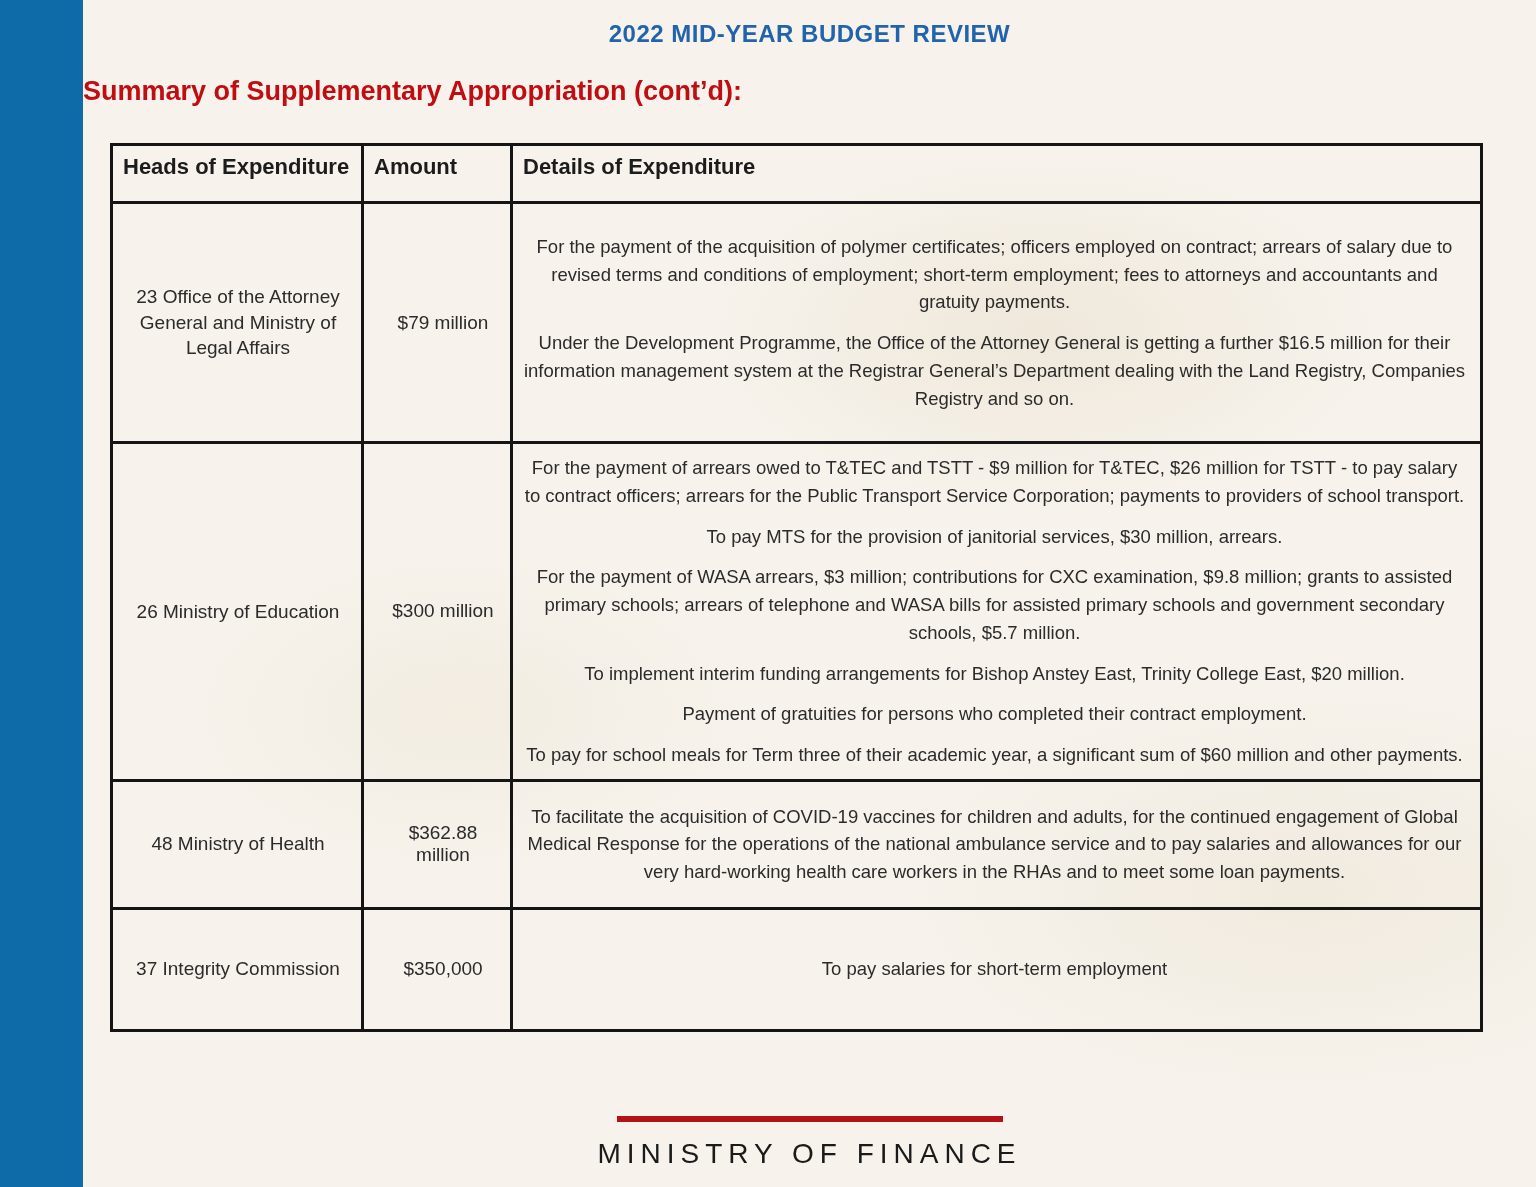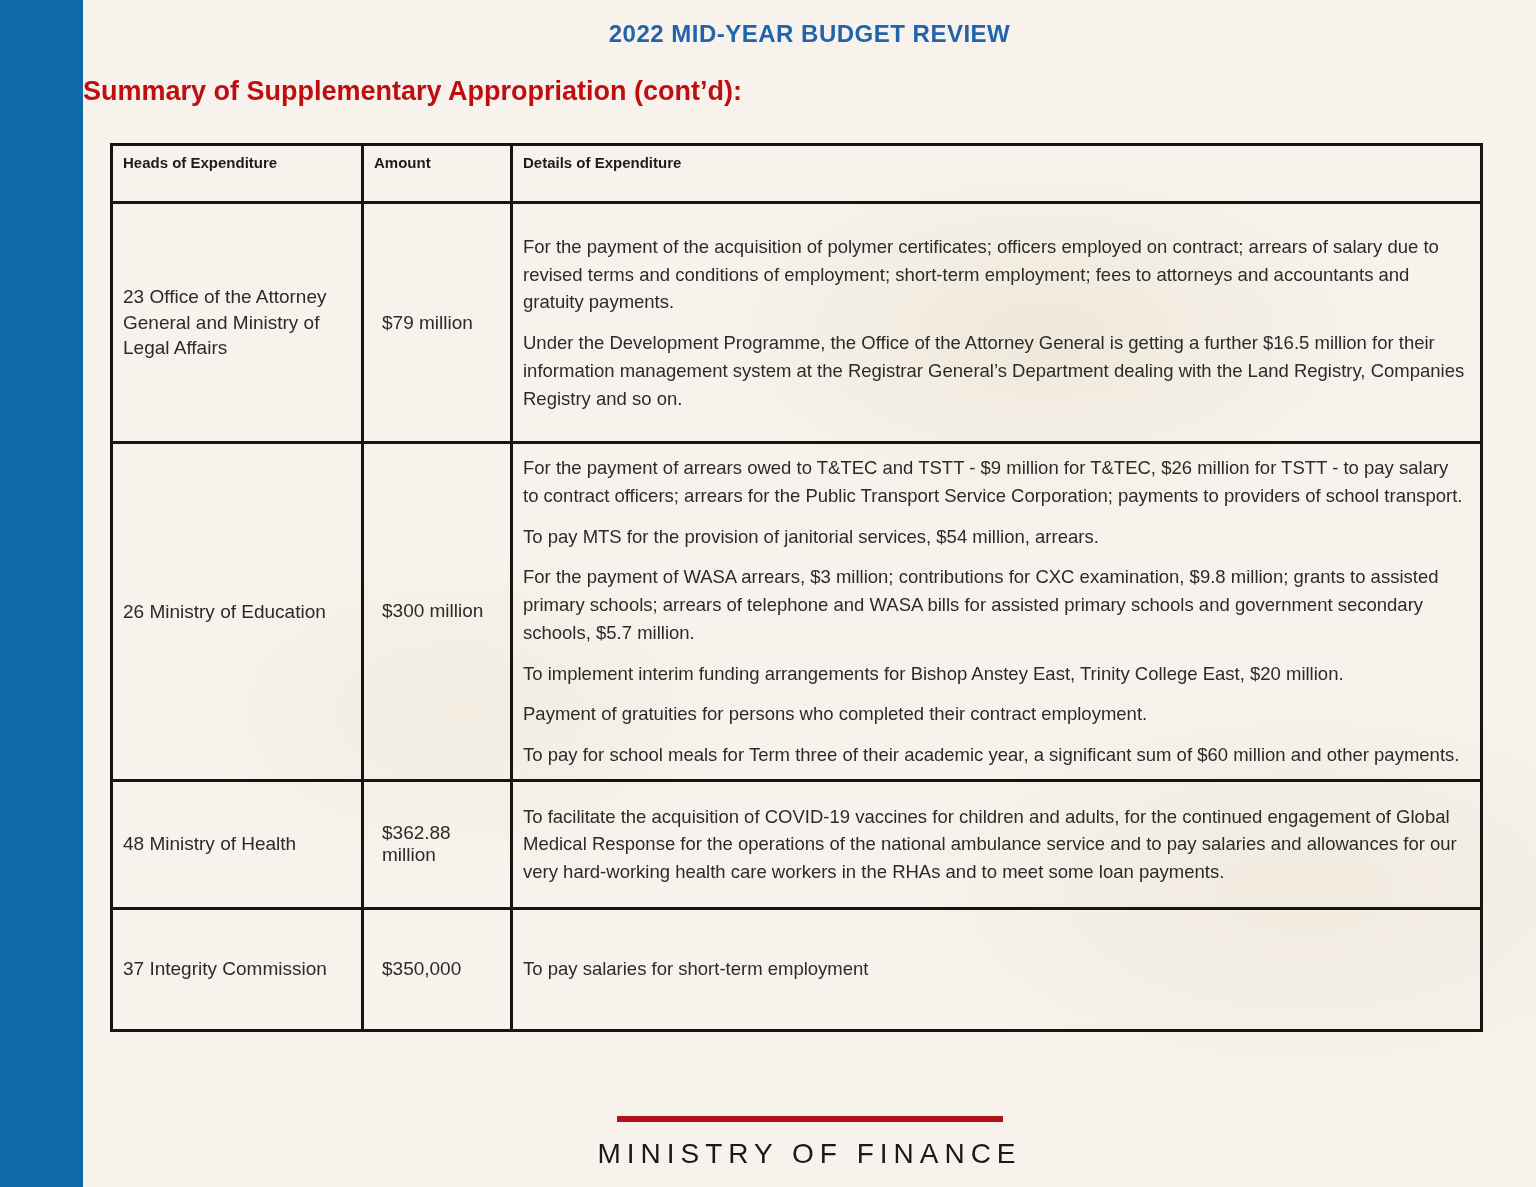--- a/index.html
+++ b/index.html
@@ -68,29 +68,30 @@
 
   col.c-head   { width: 251px; }
   col.c-amount { width: 149px; }
   col.c-details{ width: 970px; }
 
   table.approp th {
     height: 58px;
     padding: 8px 8px 0 10px;
     text-align: left;
     vertical-align: top;
-    font-size: 15px;
+    font-size: 22px;
     font-weight: bold;
     color: #1c1c1c;
   }
 
   table.approp td {
     vertical-align: middle;
     font-size: 19px;
     color: #2b2b2b;
+    text-align: center;
   }
 
   td.head-cell   { padding: 8px 8px 8px 10px; line-height: 1.35; }
   td.amount-cell { padding: 8px 6px 8px 18px; }
   td.details-cell{ padding: 10px 14px 10px 10px; }
 
   td.details-cell p {
     font-size: 18.5px;
     line-height: 1.5;
     color: #2b2b2b;
@@ -151,21 +152,21 @@
             <td class="details-cell">
               <p>For the payment of the acquisition of polymer certificates; officers employed on contract; arrears of salary due to revised terms and conditions of employment; short-term employment; fees to attorneys and accountants and gratuity payments.</p>
               <p>Under the Development Programme, the Office of the Attorney General is getting a further $16.5 million for their information management system at the Registrar General’s Department dealing with the Land Registry, Companies Registry and so on.</p>
             </td>
           </tr>
           <tr class="row-1">
             <td class="head-cell">26 Ministry of Education</td>
             <td class="amount-cell">$300 million</td>
             <td class="details-cell">
               <p>For the payment of arrears owed to T&amp;TEC and TSTT - $9 million for T&amp;TEC, $26 million for TSTT - to pay salary to contract officers; arrears for the Public Transport Service Corporation; payments to providers of school transport.</p>
-              <p>To pay MTS for the provision of janitorial services, $54 million, arrears.</p>
+              <p>To pay MTS for the provision of janitorial services, $30 million, arrears.</p>
               <p>For the payment of WASA arrears, $3 million; contributions for CXC examination, $9.8 million; grants to assisted primary schools; arrears of telephone and WASA bills for assisted primary schools and government secondary schools, $5.7 million.</p>
               <p>To implement interim funding arrangements for Bishop Anstey East, Trinity College East, $20 million.</p>
               <p>Payment of gratuities for persons who completed their contract employment.</p>
               <p>To pay for school meals for Term three of their academic year, a significant sum of $60 million and other payments.</p>
             </td>
           </tr>
           <tr class="row-2">
             <td class="head-cell">48 Ministry of Health</td>
             <td class="amount-cell">$362.88 million</td>
             <td class="details-cell">

